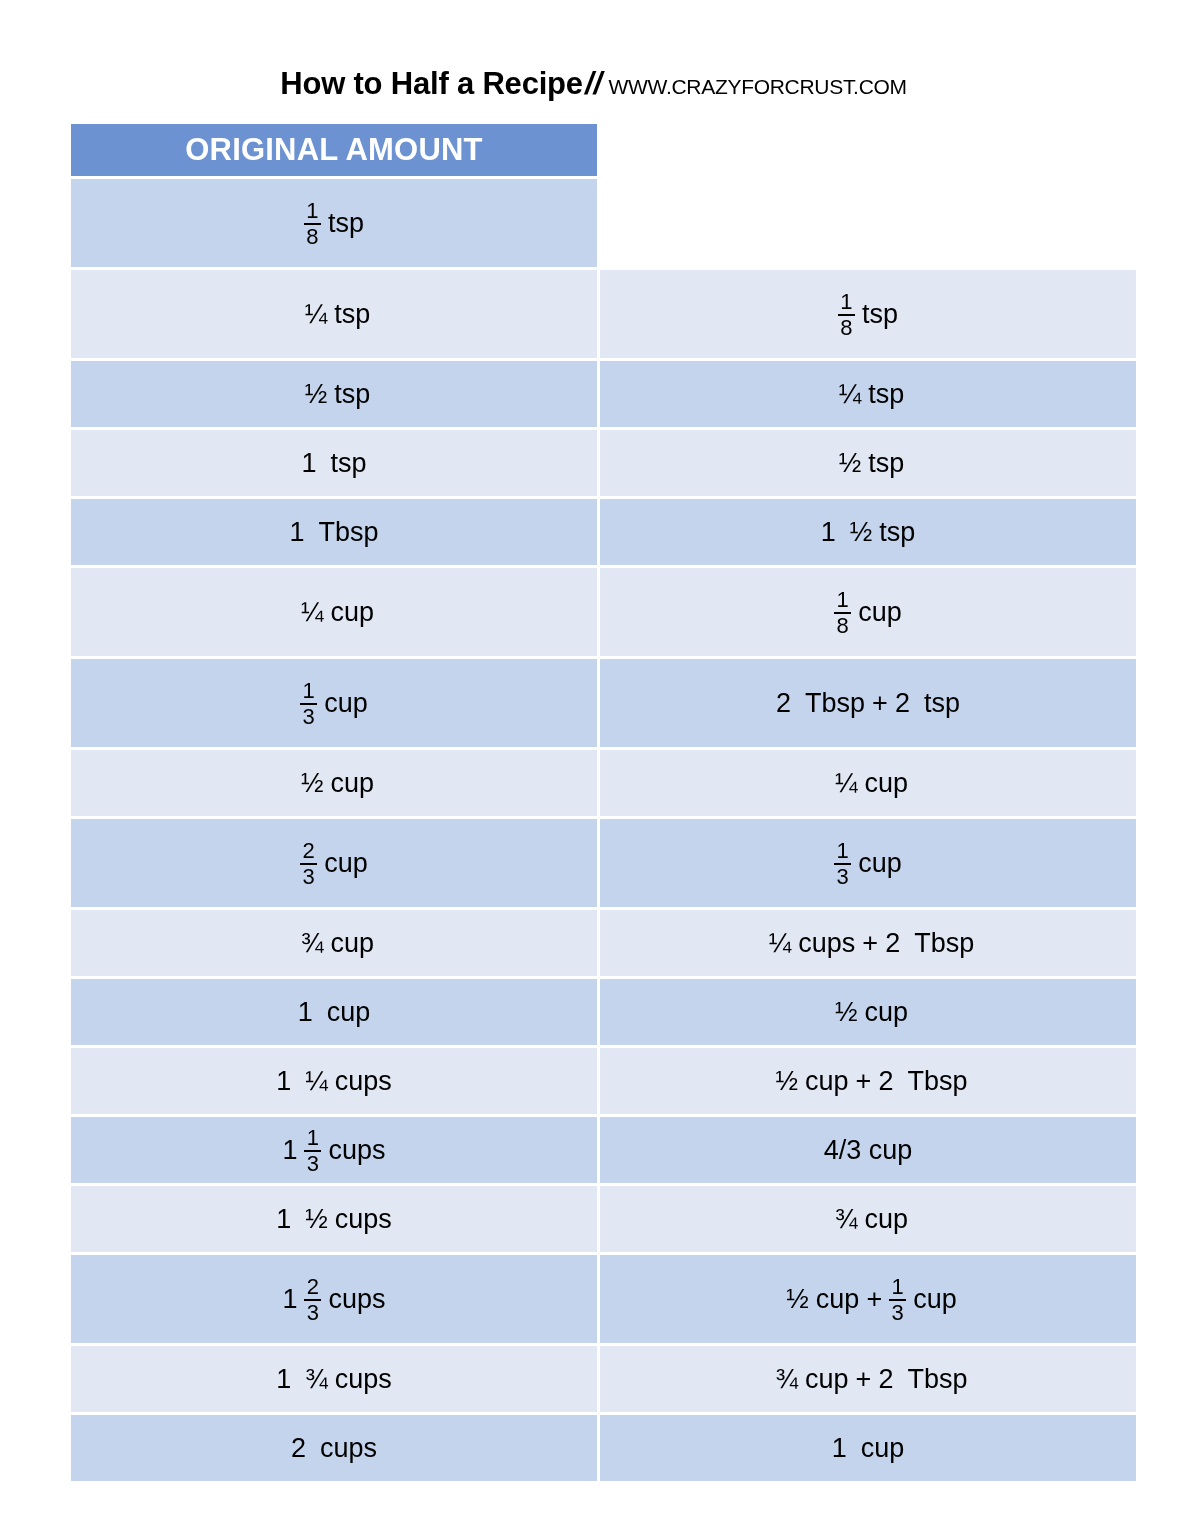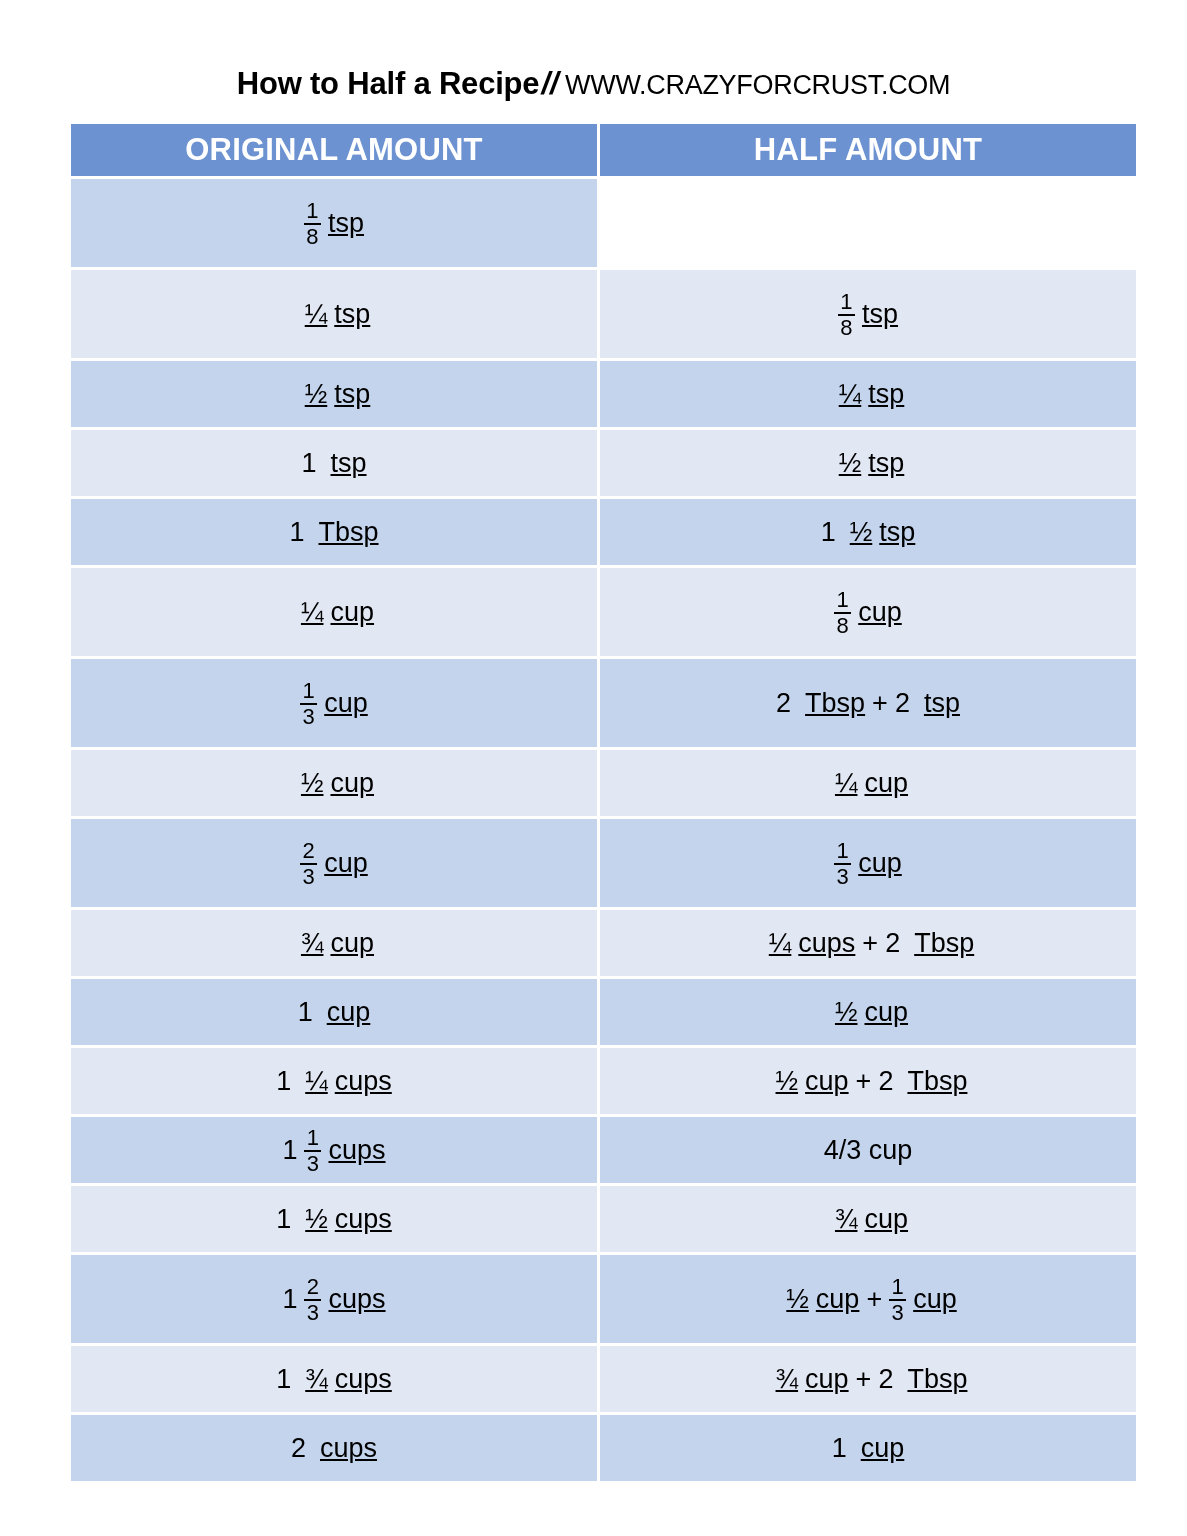--- a/index.html
+++ b/index.html
@@ -37,21 +37,21 @@
     font-weight: bold;
     letter-spacing: -0.2px;
   }
   .title-sep {
     font-size: 31px;
     font-weight: bold;
     font-style: italic;
     padding: 0 2px;
   }
   .title-url {
-    font-size: 27px;
+    font-size: 21px;
     font-weight: normal;
     letter-spacing: -0.3px;
   }
 
   
   .table {
     position: absolute;
     left: 71px;
     top: 124px;
     width: 1076px;
@@ -99,21 +99,21 @@
 
   
   .amt {
     display: inline-flex;
     align-items: center;
     justify-content: center;
     white-space: nowrap;
     line-height: 1.05;
   }
   .amt .whole { margin-right: 7px; }
-  .amt .unit  { margin-left: 7px; text-decoration: underline; }
+  .amt .unit  { margin-left: 7px; }
   .amt .plus  { margin: 0 7px; }
 
   .frac {
     display: inline-flex;
     flex-direction: column;
     align-items: center;
     justify-content: center;
     font-size: 22px;
     line-height: 1.02;
     vertical-align: middle;
@@ -139,21 +139,20 @@
 <div class="page">
 
   <div class="title-bar">
     <span class="title-main">How to Half a Recipe</span><span class="title-sep">//</span> <span class="title-url">WWW.CRAZYFORCRUST.COM</span>
   </div>
 
   <div class="table">
 
     <div class="row header">
       <div class="cell left">ORIGINAL AMOUNT</div>
-      <div class="cell right">HALF AMOUNT</div>
     </div>
 
     <div id="rows-container">
         <div class="row body dark h-tall">
           <div class="cell left">
             <span class="amt">
               <span class="frac">
                 <span class="num">1</span>
                 <span class="bar"></span>
                 <span class="den">8</span>

